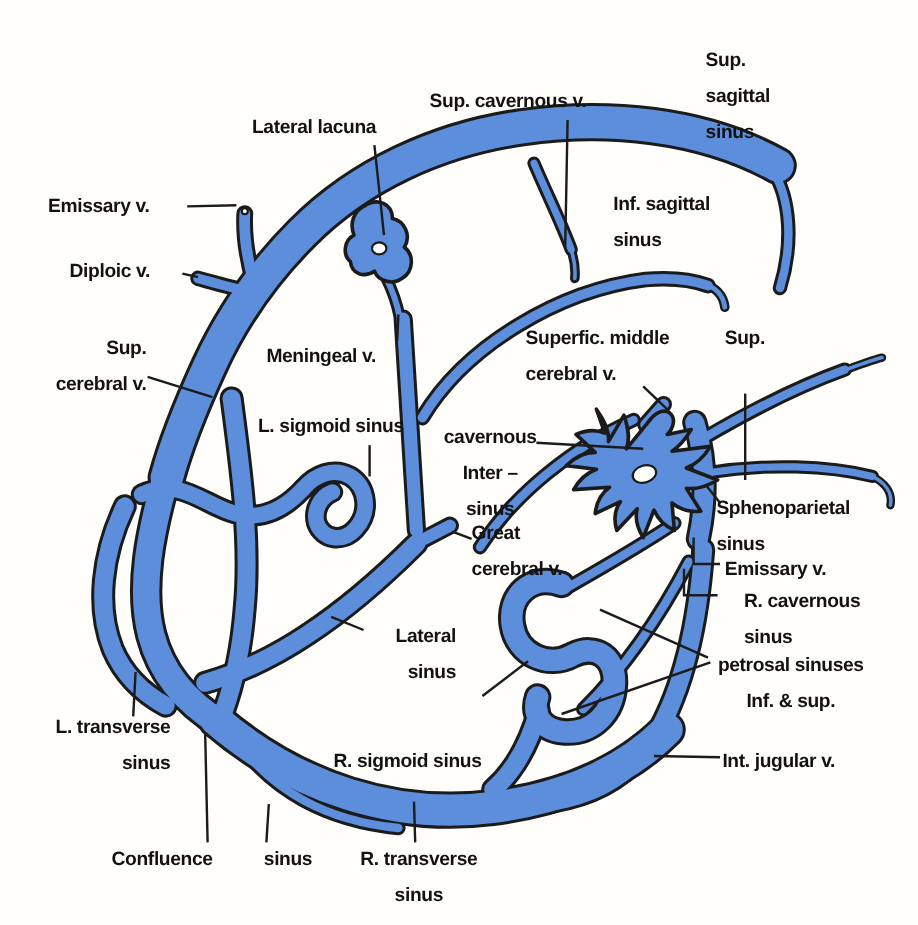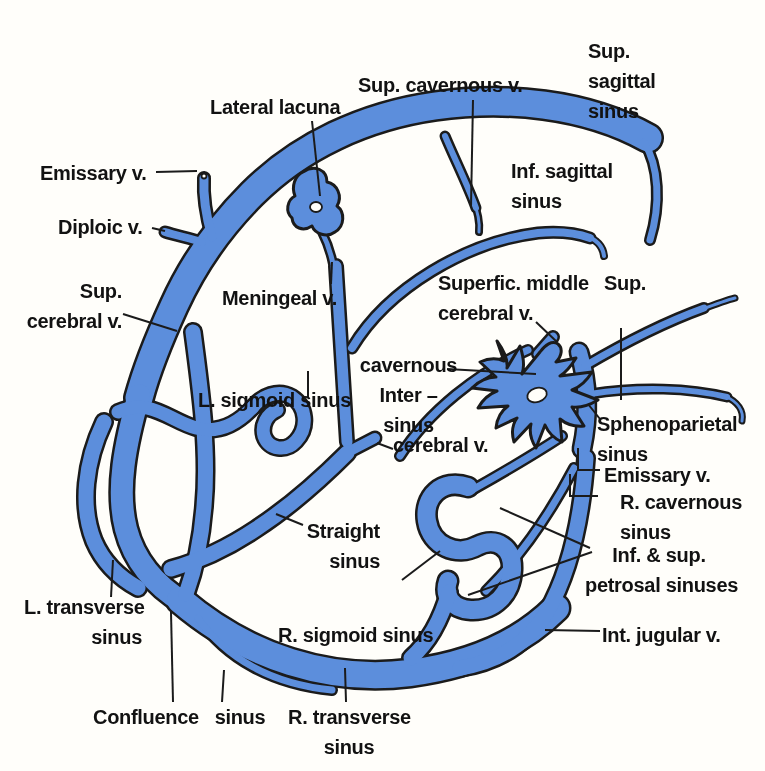--- a/index.html
+++ b/index.html
@@ -10,21 +10,21 @@
     position:relative;width:765px;height:771px;background:var(--bg);
     overflow:hidden;font-family:"Liberation Sans", sans-serif;
   }
   #vessels{position:absolute;left:0;top:0;}
   .outl{fill:none;stroke:var(--ink);stroke-linecap:round;stroke-linejoin:round;}
   .fill{fill:none;stroke:var(--vessel);stroke-linecap:round;stroke-linejoin:round;}
   .blob{fill:var(--vessel);stroke:var(--ink);stroke-width:3;stroke-linejoin:round;}
   .hole{fill:var(--bg);stroke:var(--ink);stroke-width:1.8;}
   .leader{fill:none;stroke:var(--ink);stroke-width:2;}
   .lbl{
-    position:absolute;color:var(--label);font-size:20px;font-weight:700;
+    position:absolute;color:var(--label);font-size:16px;font-weight:700;
     line-height:30px;letter-spacing:-0.3px;white-space:nowrap;
   }
 </style>
 </head>
 <body>
 
 <div id="stage">
 
   <svg id="vessels" width="765" height="771" viewBox="0 0 765 771">
     <defs>
@@ -185,55 +185,56 @@
       <div class="lbl" style="left: 58px; top: 212px; text-align: left;">
         <div>Diploic v.</div>
       </div>
       <div class="lbl" style="left: 18px; top: 276px; width: 104px; text-align: right;">
         <div>Sup.</div>
         <div>cerebral v.</div>
       </div>
       <div class="lbl" style="left: 222px; top: 283px; text-align: left;">
         <div>Meningeal v.</div>
       </div>
-      <div class="lbl" style="left: 198px; top: 341px; text-align: center; margin-top: 44px;">
+      <div class="lbl" style="left: 215px; top: 341px; text-align: center;">
         <div>L. sigmoid sinus</div>
       </div>
       <div class="lbl" style="left: 438px; top: 268px; text-align: left;">
         <div>Superfic. middle</div>
         <div>cerebral v.</div>
       </div>
       <div class="lbl" style="left: 604px; top: 268px; text-align: left;">
         <div>Sup.</div>
       </div>
       <div class="lbl" style="left: 356px; top: 350px; width: 105px; text-align: center;">
         <div>cavernous</div>
         <div>Inter –</div>
         <div>sinus</div>
       </div>
       <div class="lbl" style="left: 393px; top: 430px; text-align: left;">
+        <div>Great</div>
         <div>cerebral v.</div>
       </div>
       <div class="lbl" style="left: 597px; top: 409px; text-align: left;">
         <div>Sphenoparietal</div>
         <div>sinus</div>
       </div>
       <div class="lbl" style="left: 604px; top: 460px; text-align: left;">
         <div>Emissary v.</div>
       </div>
       <div class="lbl" style="left: 600px; top: 487px; text-align: left; margin-left: 20px;">
         <div>R. cavernous</div>
         <div>sinus</div>
       </div>
       <div class="lbl" style="left: 585px; top: 540px; width: 148px; text-align: center;">
+        <div>petrosal sinuses</div>
         <div>Inf. &amp; sup.</div>
-        <div>petrosal sinuses</div>
       </div>
       <div class="lbl" style="left: 298px; top: 516px; width: 82px; text-align: right;">
-        <div>Straight</div>
+        <div>Lateral</div>
         <div>sinus</div>
       </div>
       <div class="lbl" style="left: 278px; top: 582px; text-align: left; margin-top: 38px;">
         <div>R. sigmoid sinus</div>
       </div>
       <div class="lbl" style="left: 24px; top: 592px; width: 118px; text-align: right;">
         <div>L. transverse</div>
         <div>sinus</div>
       </div>
       <div class="lbl" style="left: 602px; top: 620px; text-align: left;">

